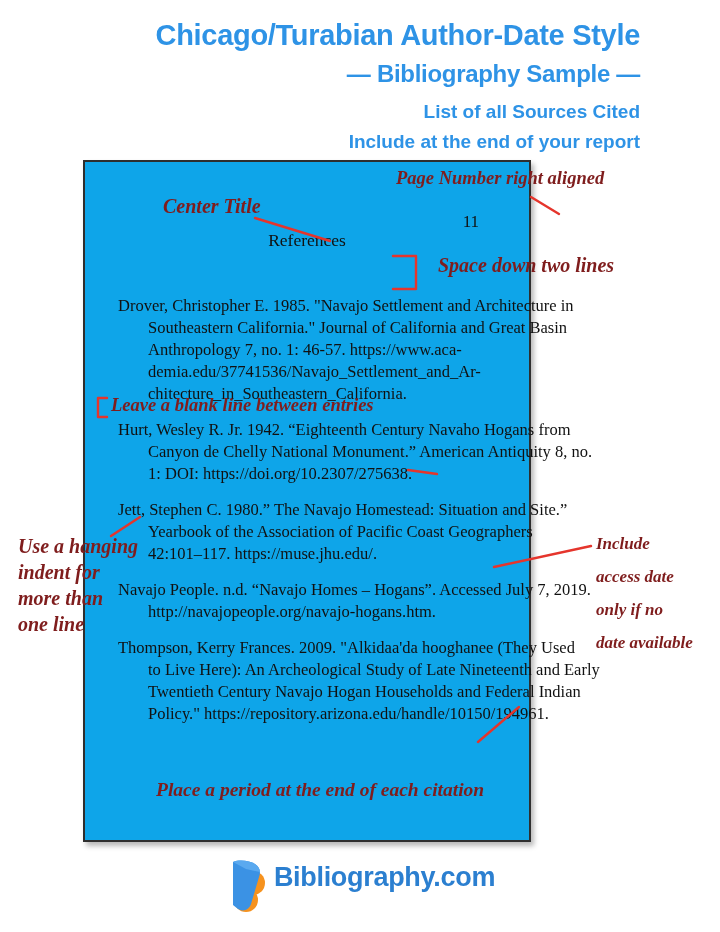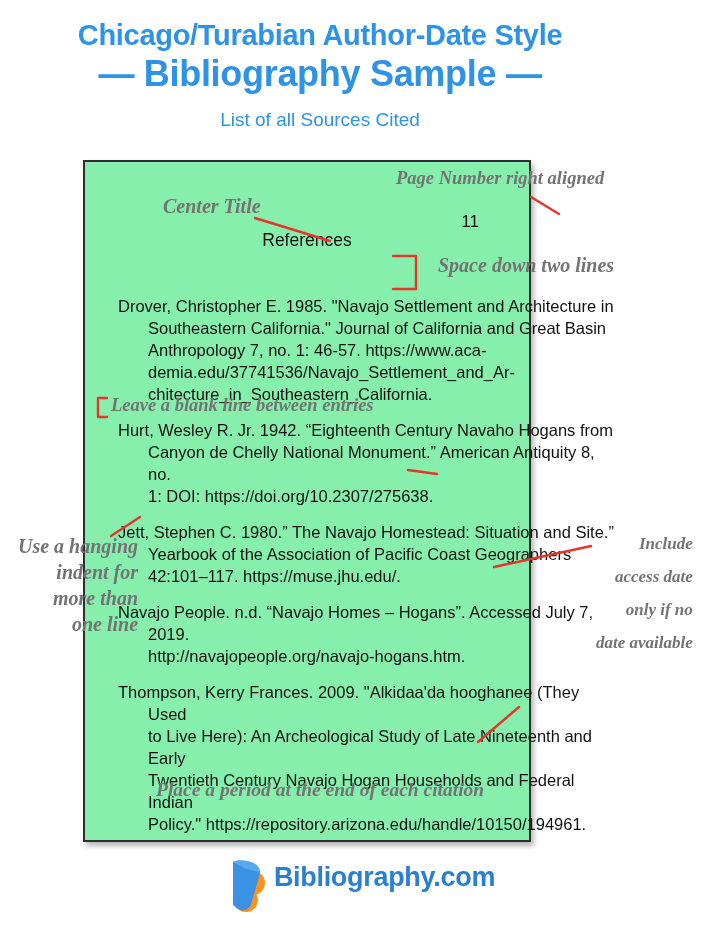--- a/index.html
+++ b/index.html
@@ -4,43 +4,43 @@
 <style>
   * { margin:0; padding:0; box-sizing:border-box; }
   html,body { background:#ffffff; }
   #stage {
     position:relative; width:720px; height:932px; margin:0 auto;
     background:#ffffff; overflow:hidden;
     font-family:"Liberation Sans", sans-serif;
   }
 
   
-  .header { position:absolute; top:16px; left:0; width:640px; text-align:center; color:#2e93e6; }
+  .header { position:absolute; top:16px; left:0; width:640px; text-align:right; color:#2e93e6; }
   .h-line1 { font-size:29px; font-weight:bold; letter-spacing:-0.3px; line-height:38px; }
-  .h-line2 { font-size:36px; font-weight:bold; letter-spacing:-0.3px; line-height:40px; }
-  .h-sub   { font-size:19px; font-weight:normal; line-height:24px; margin-top:14px; }
+  .h-line2 { font-size:24px; font-weight:bold; letter-spacing:-0.3px; line-height:40px; }
+  .h-sub   { font-size:19px; font-weight:bold; line-height:24px; margin-top:6px; }
   .h-sub:first-of-type { margin-top:9px; }
 
   
   .page {
     position:absolute; left:83px; top:160px; width:448px; height:682px;
-    background:#86efac; border:2px solid #2e2e2e;
+    background:#0ea5e9; border:2px solid #2e2e2e;
     box-shadow:3px 4px 5px rgba(0,0,0,0.28);
-    font-family:Liberation Sans, sans-serif; color:#111;
+    font-family:Liberation Serif, serif; color:#111;
   }
   .page-number { position:absolute; top:50px; right:50px; font-size:17px; }
   .page-title  { position:absolute; top:68px; left:0; width:100%; text-align:center; font-size:17.5px; }
   .citations   { position:absolute; top:133px; left:33px; width:502px;
                  font-size:16.5px; line-height:22px; }
   .cite { white-space:pre-line; text-indent:-30px; padding-left:30px; margin:0 0 14px 0; }
 
   
   .note {
-    position:absolute; color:#737373; font-family:cursive;
-    font-style:italic; font-weight:bold; white-space:pre-line; line-height:24px;text-align:right;
+    position:absolute; color:#7f1d1d; font-family:cursive;
+    font-style:italic; font-weight:bold; white-space:pre-line; line-height:24px;
   }
   #note-center-title { left:163px; top:194px; font-size:20px; }
   #note-page-number  { left:396px; top:166px; font-size:18.5px; }
   #note-space-down   { left:438px; top:253px; font-size:20px; }
   #note-blank-line   { left:111px; top:393px; font-size:18.5px; }
   #note-doi          { left:442px; top:459px; font-size:18.5px; }
   #note-hanging      { left:18px;  top:533px; font-size:20px; line-height:26px; }
   #note-access       { left:596px; top:527px; font-size:17px; line-height:33px; }
   #note-period       { left:156px; top:745px; font-size:19.5px;margin-top:33px; }
 
@@ -62,20 +62,21 @@
 </style>
 </head>
 <body>
 
 <div id="stage">
 
   <div class="header">
     <div class="h-line1">Chicago/Turabian Author-Date Style</div>
     <div class="h-line2">—  Bibliography Sample  —</div>
     <div class="h-sub">List of all Sources Cited</div>
+    <div class="h-sub">Include at the end of your report</div>
   </div>
 
   <div class="page">
     <div class="page-number">11</div>
     <div class="page-title">References</div>
     <div class="citations">
       <p class="cite">Drover, Christopher E. 1985. "Navajo Settlement and Architecture in
 Southeastern California." Journal of California and Great Basin
 Anthropology 7, no. 1: 46-57. https://www.aca-
 demia.edu/37741536/Navajo_Settlement_and_Ar-

